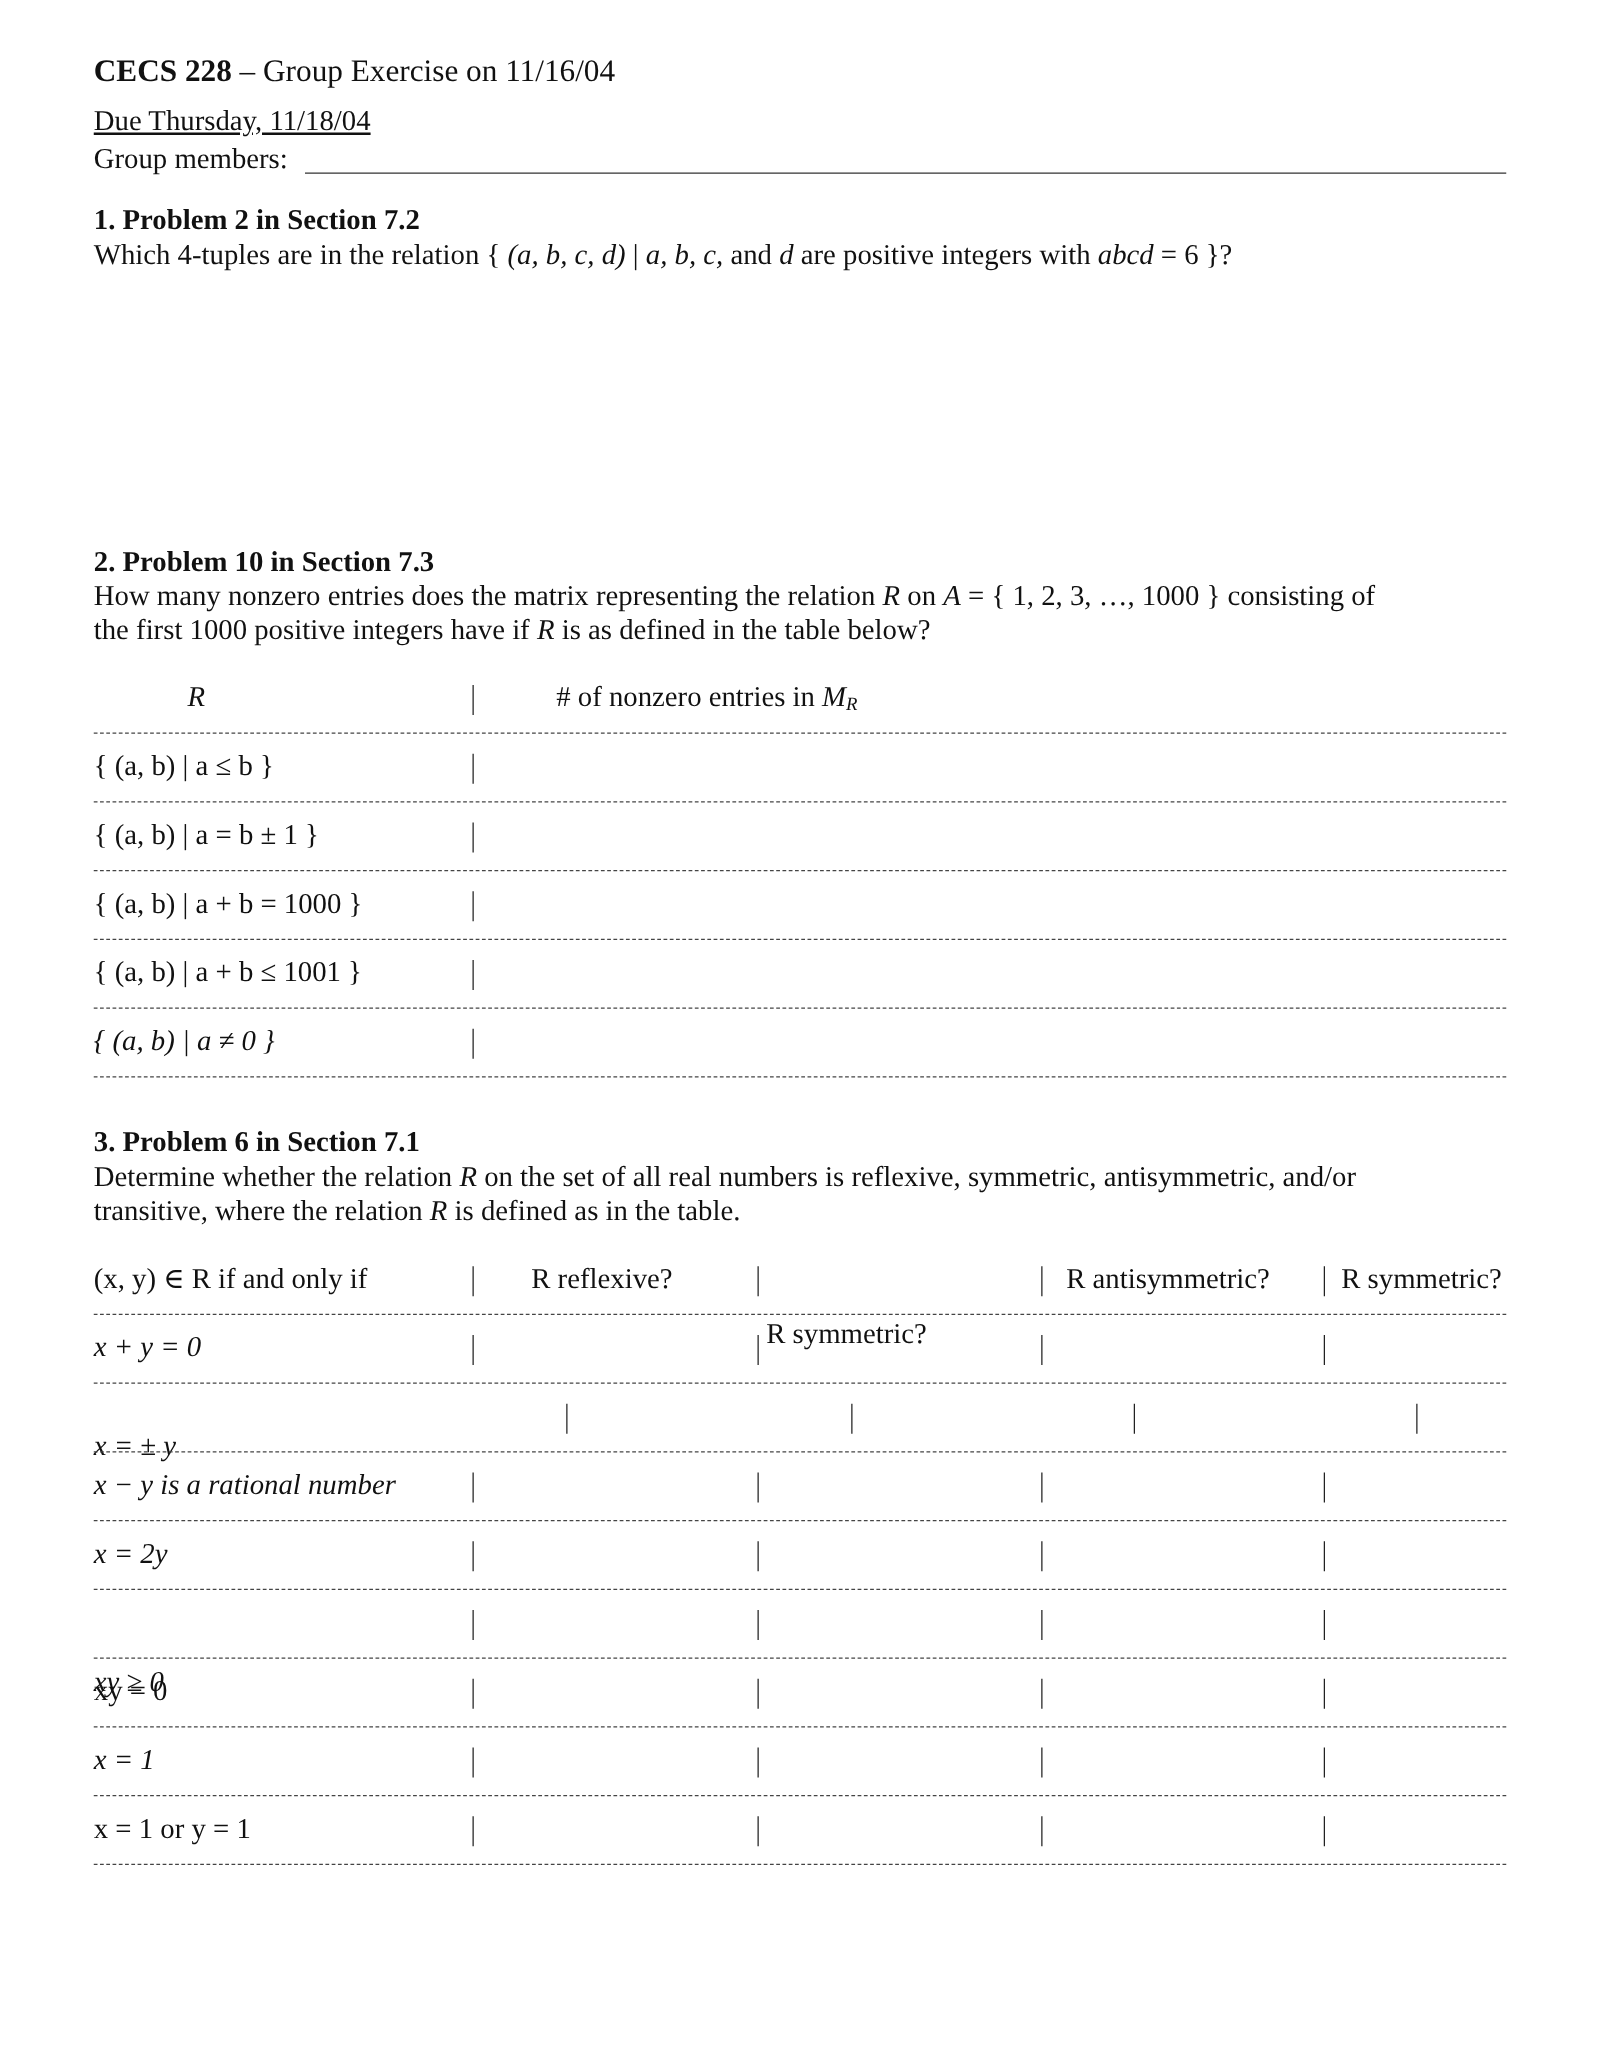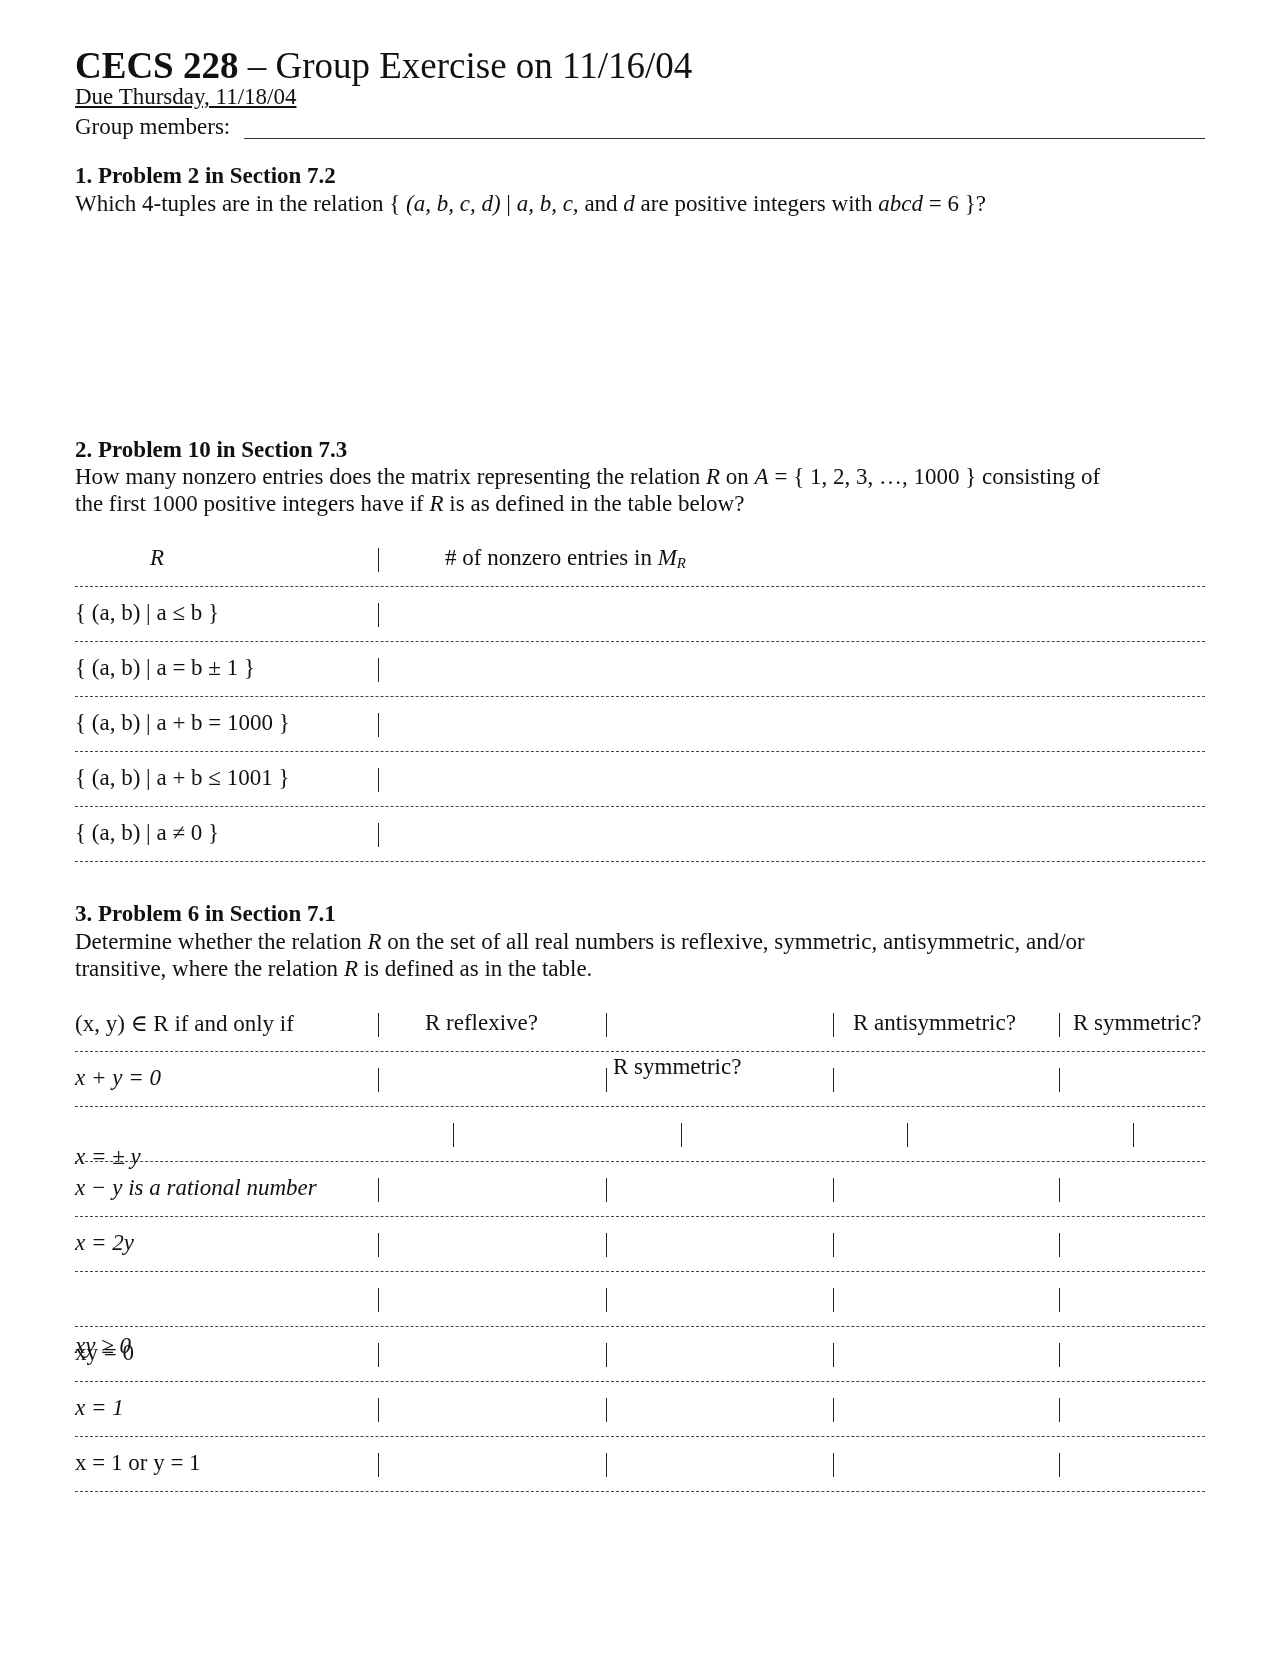--- a/index.html
+++ b/index.html
@@ -3,21 +3,21 @@
 <meta charset="utf-8">
 <style>
   html, body { margin: 0; padding: 0; background: #ffffff; }
   body {
     width: 1280px; height: 1656px; position: relative; overflow: hidden;
     font-family: "Liberation Serif", "DejaVu Serif", serif;
     color: #111111;
   }
   .page { position: absolute; left: 75px; top: 0; width: 1130px; }
   .abs { position: absolute; white-space: nowrap; }
-  .title { top: 44px; left: 0; font-size: 37px; }
+  .title { top: 44px; left: 0; font-size: 25px; }
   .title b { font-weight: bold; }
   .due { top: 84px; left: 0; font-size: 23px; text-decoration: underline; }
   .members { top: 114px; left: 0; font-size: 23px; }
   .members-line { position: absolute; top: 138px; left: 169px; width: 961px; border-bottom: 1.5px solid #333; }
   .h { font-weight: bold; font-size: 23px; }
   .p { font-size: 23px; }
   i { font-style: italic; }
   .dash { position: absolute; left: 0; width: 1130px; height: 0; border-top: 1.4px dashed #444; }
   .bar { position: absolute; width: 0; height: 24px; border-left: 1.3px solid #222; }
   sub.r { font-size: 15px; vertical-align: -3px; font-style: italic; }
@@ -59,21 +59,21 @@
     <div class="abs p" style="top:710px;left:0;">{ (a, b) | a + b = 1000 }</div>
     <div class="bar" style="top:713px;left:303px;"></div>
     <div class="abs" style="top:708px;left:320px;width:800px;height:30px;"></div>
     <div class="dash" style="top:751px;"></div>
 
     <div class="abs p" style="top:765px;left:0;">{ (a, b) | a + b ≤ 1001 }</div>
     <div class="bar" style="top:768px;left:303px;"></div>
     <div class="abs" style="top:763px;left:320px;width:800px;height:30px;"></div>
     <div class="dash" style="top:806px;"></div>
 
-    <div class="abs p" style="top:820px;left:0;">{ (a, b) | a ≠ 0 }</div>
+    <div class="abs p" style="top:820px;left:0;font-style:italic;">{ (a, b) | a ≠ 0 }</div>
     <div class="bar" style="top:823px;left:303px;"></div>
     <div class="abs" style="top:818px;left:320px;width:800px;height:30px;"></div>
     <div class="dash" style="top:861px;"></div>
   </div>
 
   <div class="abs h" style="top:901px;left:0;">3. Problem 6 in Section 7.1</div>
   <div class="abs p" style="top:929px;left:0;"><span>Determine whether the relation </span><i>R</i><span> on the set of all real numbers is reflexive, symmetric, antisymmetric, and/or</span></div>
   <div class="abs p" style="top:956px;left:0;"><span>transitive, where the relation </span><i>R</i><span> is defined as in the table.</span></div>
 
   <div>

